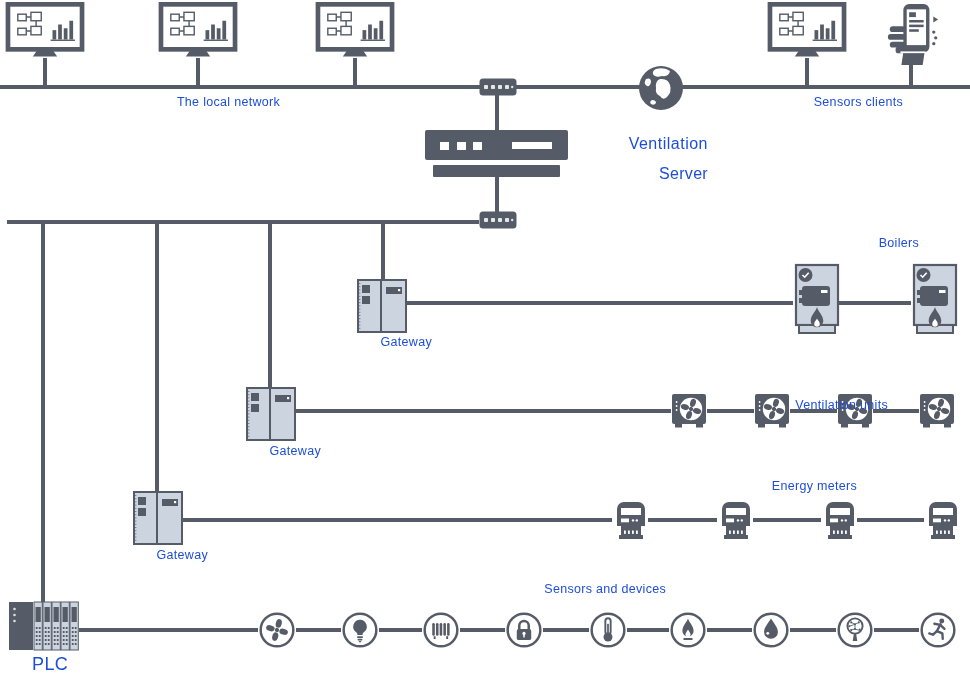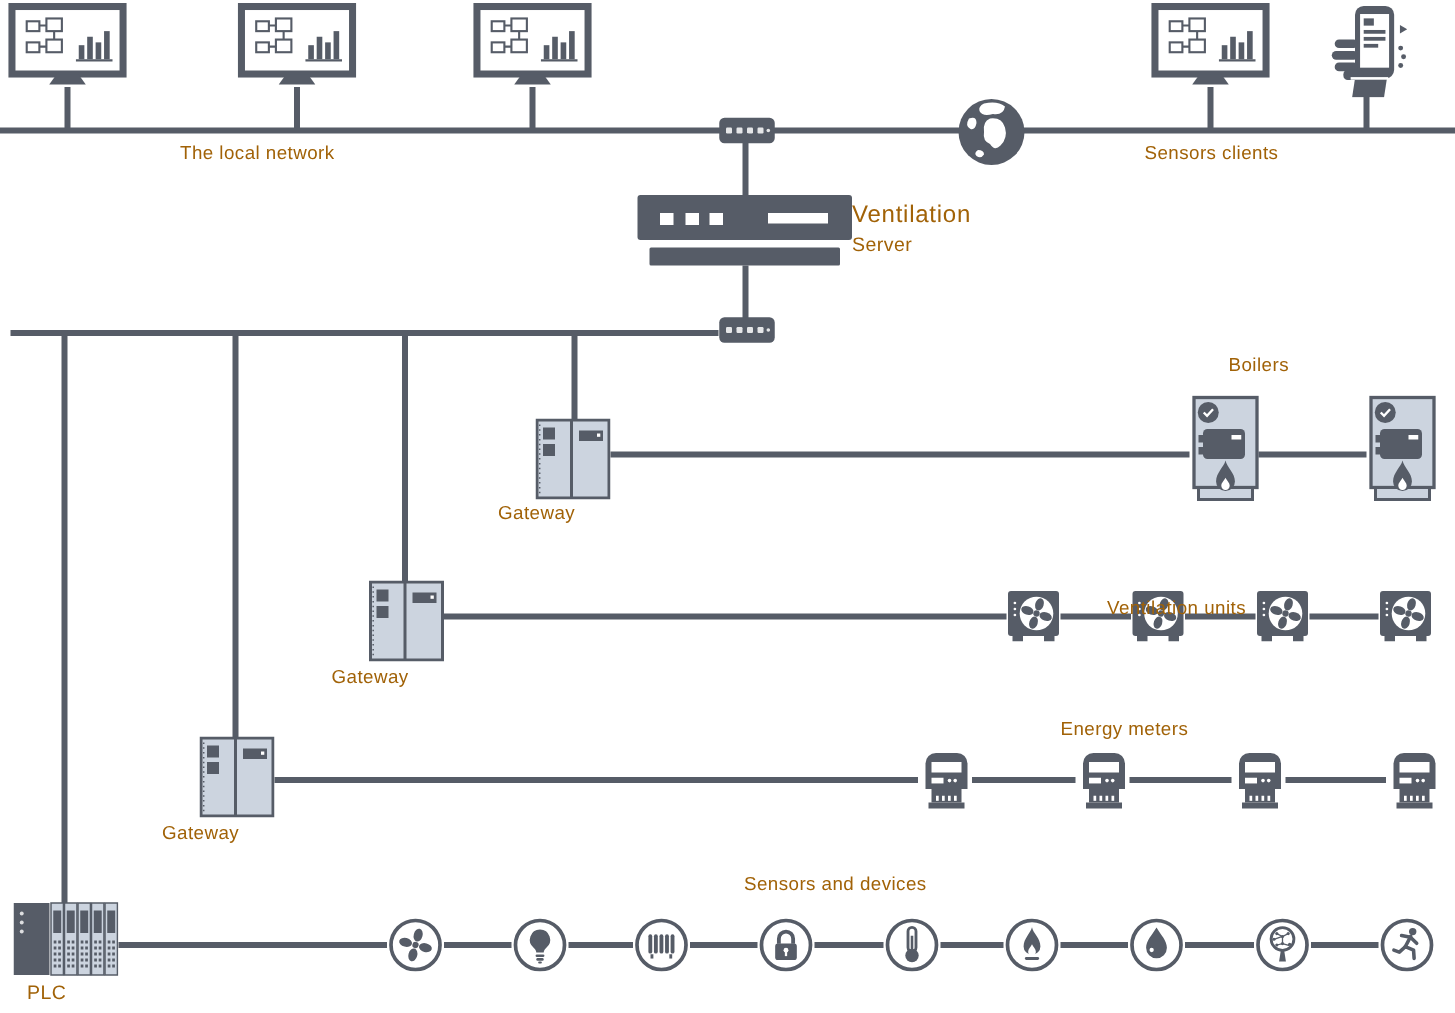--- a/index.html
+++ b/index.html
@@ -1,22 +1,22 @@
 <!DOCTYPE html>
 <html><head>
 <meta charset="utf-8">
 <style>
   html,body{margin:0;padding:0;background:#fff;}
   .canvas{position:relative;width:970px;height:675px;background:#ffffff;overflow:hidden;
           font-family:"Liberation Sans", sans-serif;}
   .abs{position:absolute;}
   .line{position:absolute;background:#565c67;}
-  .lbl{position:absolute;color:#a16207;font-size:12.5px;letter-spacing:.3px;text-align:left;}
+  .lbl{position:absolute;color:#1d4ed8;font-size:12.5px;letter-spacing:.3px;text-align:right;}
   .srv-title{font-size:16px;letter-spacing:.5px;}
-  .srv-sub{font-size:13px;margin-top:2px;}
+  .srv-sub{font-size:16px;margin-top:12px;}
   .server-box{position:absolute;background:#565c67;border-radius:2px;}
   .server-slab{position:absolute;background:#565c67;border-radius:1px;}
   .srv-dot{position:absolute;background:#fff;}
 </style>
 </head>
 <body>
 
 <svg width="0" height="0" style="position:absolute">
   <defs>
     <symbol id="sym-monitor" viewBox="0 0 84 64">
@@ -443,21 +443,21 @@
       <use href="#sym-meter"></use>
     </svg>
   <svg class="abs" style="left:924px;top:500px;" width="38" height="42">
       <use href="#sym-meter"></use>
     </svg>
   <div class="lbl" style="left:707px;top:479px;width:150px;">Energy meters</div>
 
   <svg class="abs" style="left:9px;top:600px;" width="70" height="52">
       <use href="#sym-plc"></use>
     </svg>
-  <div class="lbl" style="left:18px;top:654px;width:50px;font-size:13px;">PLC</div>
+  <div class="lbl" style="left:18px;top:654px;width:50px;font-size:18px;">PLC</div>
 
   <div class="line" style="left:79px;top:628px;width:179px;height:4px;"></div>
   <div class="line" style="left:296px;top:628px;width:45px;height:4px;"></div>
   <div class="line" style="left:379px;top:628px;width:43px;height:4px;"></div>
   <div class="line" style="left:460px;top:628px;width:45px;height:4px;"></div>
   <div class="line" style="left:543px;top:628px;width:46px;height:4px;"></div>
   <div class="line" style="left:627px;top:628px;width:42px;height:4px;"></div>
   <div class="line" style="left:707px;top:628px;width:45px;height:4px;"></div>
   <div class="line" style="left:790px;top:628px;width:46px;height:4px;"></div>
   <div class="line" style="left:874px;top:628px;width:45px;height:4px;"></div>

